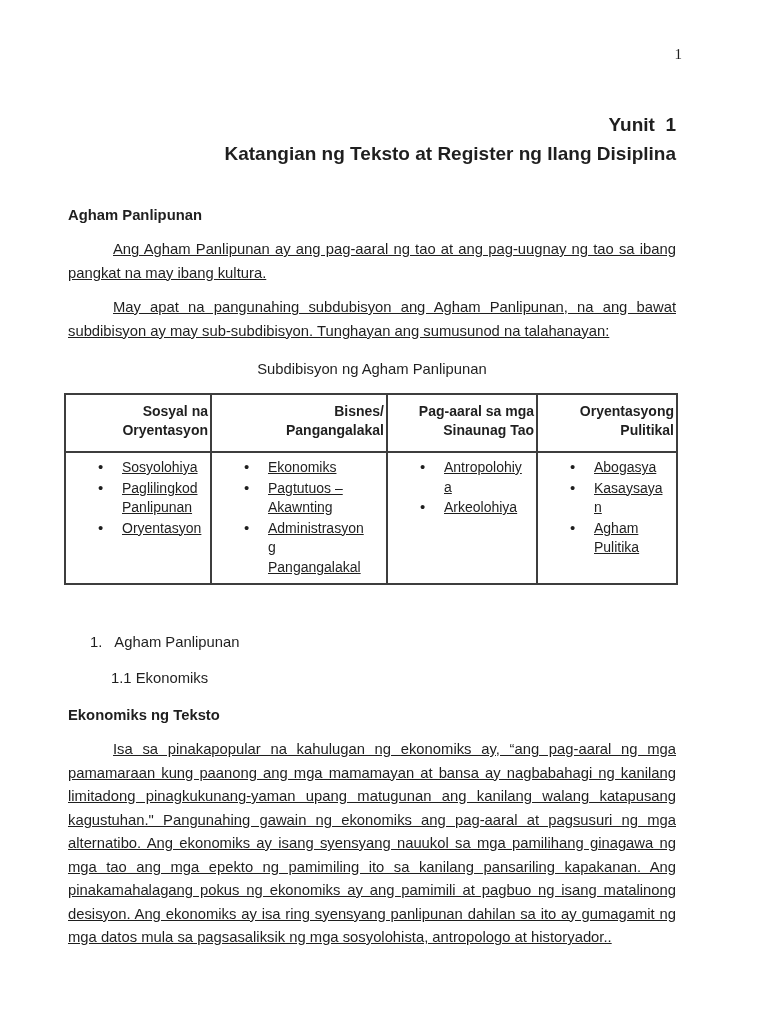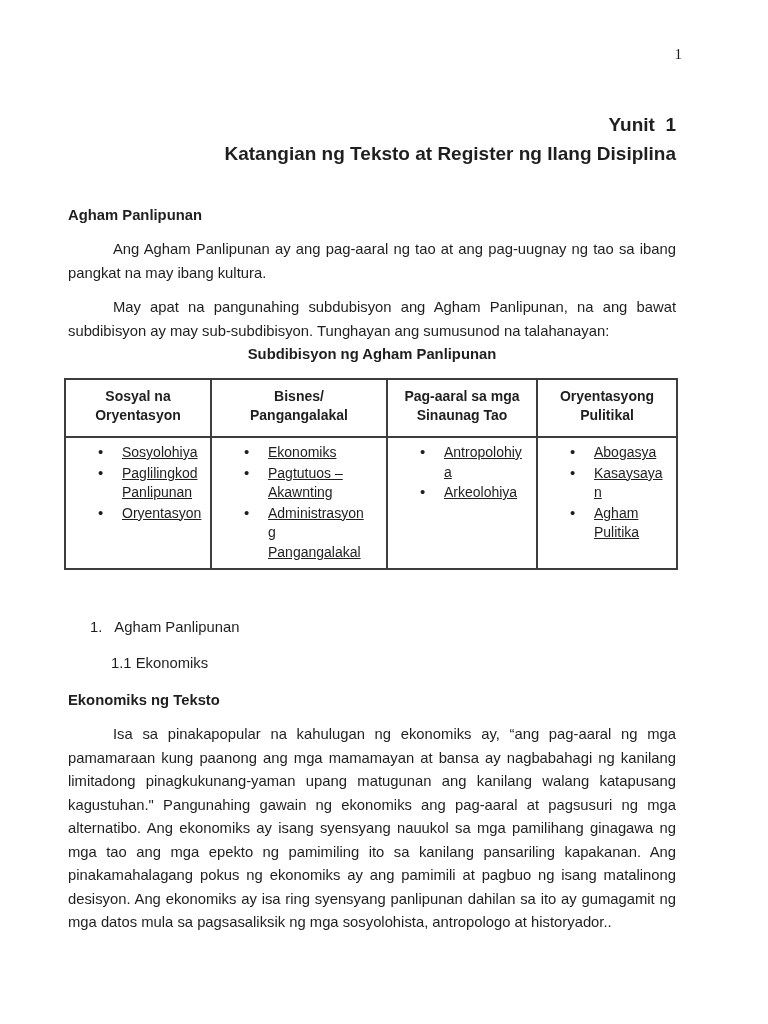--- a/index.html
+++ b/index.html
@@ -40,40 +40,42 @@
     font-weight: bold;
     line-height: 23px;
   }
   .heading1 { margin-top: 36px; }
   p.bodytext {
     font-size: 14.8px;
     line-height: 23.5px;
     text-align: justify;
     text-indent: 45px;
     margin: 11px 0 0 0;
+    text-decoration: underline;
   }
   .table-caption {
+    margin-top: 15px;
     text-align: center;
-    font-weight: bold;
+    font-weight: normal;
     font-size: 14.8px;
     line-height: 22px;
   }
   table.subdiv {
     margin: 13px 0 0 -4px;
     border-collapse: collapse;
     table-layout: fixed;
     width: 612px;
   }
   table.subdiv th, table.subdiv td {
     border: 2px solid #3d3d3d;
   }
   table.subdiv th {
     font-size: 14px;
     font-weight: bold;
-    text-align: center;
+    text-align: right;
     vertical-align: top;
     padding: 7px 2px 0 2px;
     height: 49px;
     line-height: 19px;
     white-space: pre-line;
   }
   table.subdiv td {
     vertical-align: top;
     height: 107px;
     padding: 5px 4px 5px 0;

